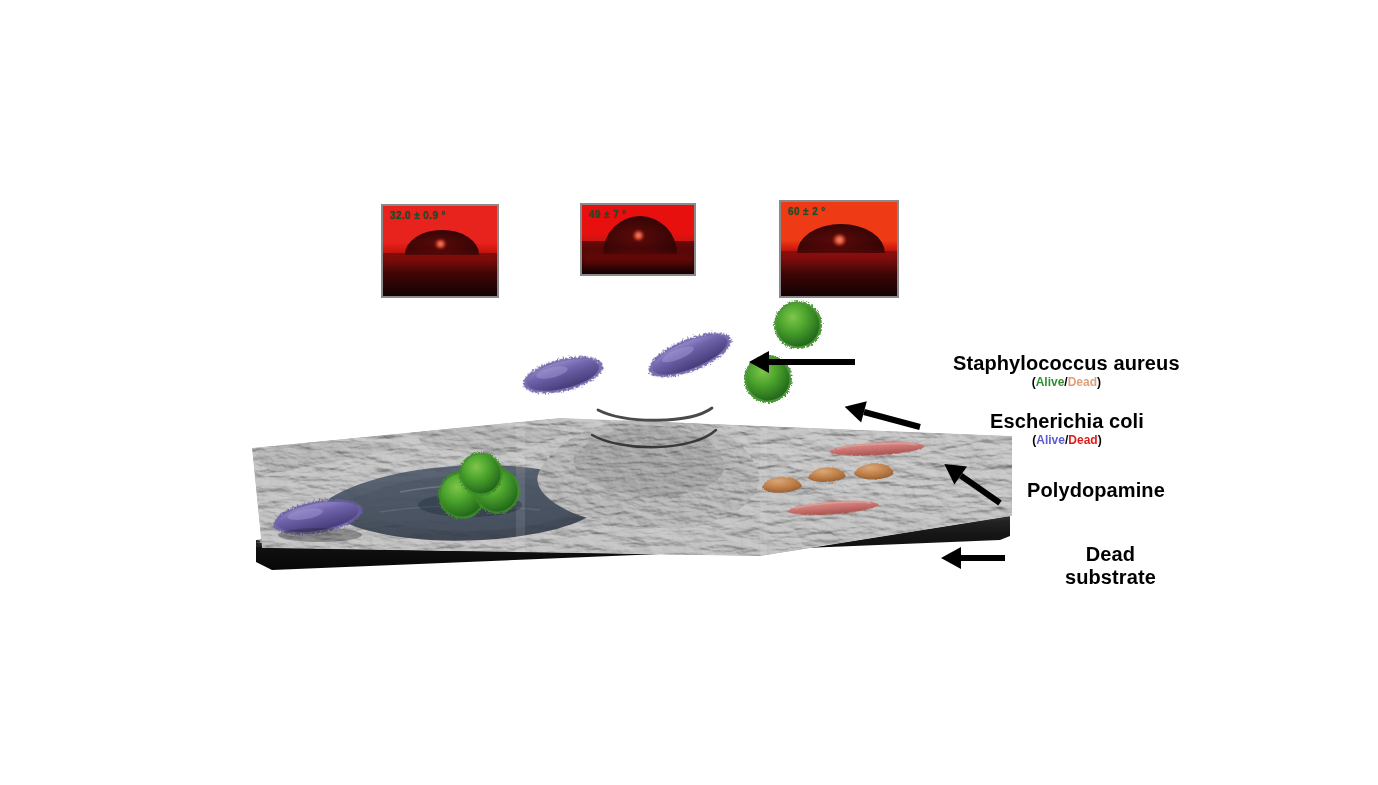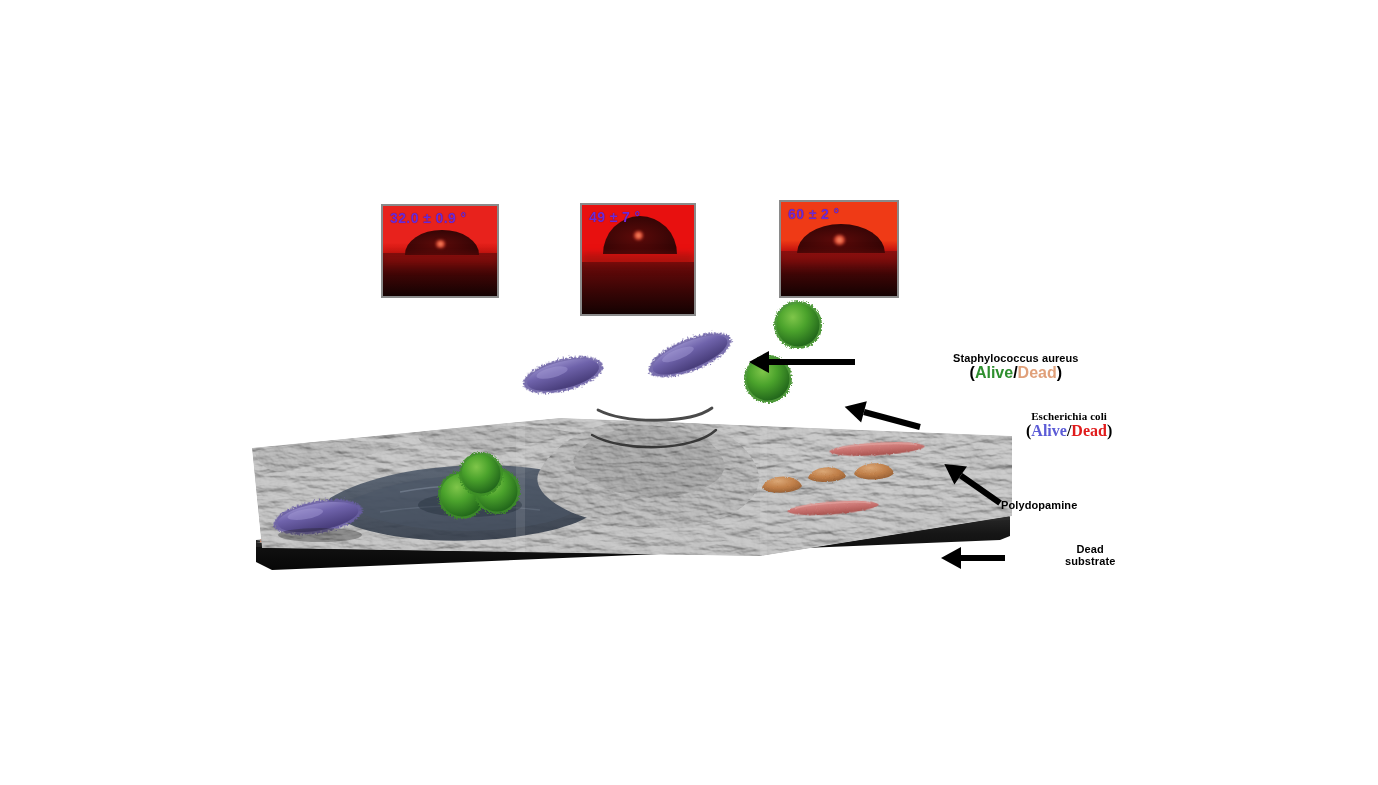--- a/index.html
+++ b/index.html
@@ -10,46 +10,46 @@
   #figure{position:absolute;left:0;top:0;width:1378px;height:785px;background:#fff;}
 
   
   .ca-panel{position:absolute;border:2px solid #8a8a8a;box-sizing:border-box;overflow:hidden;}
   .ca-img{position:absolute;inset:0;overflow:hidden;}
   .ca-sky{position:absolute;left:0;right:0;top:0;height:52%;}
   .ca-base{position:absolute;left:0;right:0;bottom:0;height:48%;}
   .ca-drop{position:absolute;border-radius:50% 50% 0 0 / 100% 100% 0 0;}
   .ca-spec{position:absolute;border-radius:50%;filter:blur(1.4px);}
   .ca-haze{position:absolute;left:0;right:0;}
-  .ca-text{position:absolute;left:7px;top:4px;font-weight:bold;font-size:14px;
-           color:#6d28d9;letter-spacing:.4px;white-space:nowrap;z-index:6;
+  .ca-text{position:absolute;left:7px;top:4px;font-weight:bold;font-size:10px;
+           color:#14532d;letter-spacing:.4px;white-space:nowrap;z-index:6;
            text-shadow:0 0 1px rgba(0,0,0,.4);}
 
   
   .lbl{position:absolute;font-weight:bold;color:#000;white-space:nowrap;}
-  .lbl-main{font-size:11px;letter-spacing:.1px;}
-  .lbl-sub{font-size:16px;text-align:center;}
+  .lbl-main{font-size:20px;letter-spacing:.1px;}
+  .lbl-sub{font-size:12px;text-align:center;}
 </style>
 </head>
 <body>
 
 <div id="figure">
 
   <div id="ca-container">
       <div class="ca-panel" style="left: 381px; top: 204px; width: 118px; height: 94px; border-color: rgb(138, 138, 138);">
         <div class="ca-img">
           <div class="ca-sky" style="background: linear-gradient(rgb(232, 34, 28) 0%, rgb(232, 34, 28) 78%, rgb(201, 21, 15) 100%);"></div>
           <div class="ca-base" style="background: linear-gradient(rgb(125, 13, 12) 0%, rgb(58, 5, 5) 55%, rgb(20, 2, 2) 100%);"></div>
           <div class="ca-drop" style="width: 73.16px; height: 24.44px; left: 22.42px; top: 24.44px; background: radial-gradient(at 45% 55%, rgb(92, 10, 9) 0%, rgb(61, 6, 6) 55%, rgb(36, 3, 3) 100%); z-index: 3;"></div>
           <div class="ca-spec" style="width: 8.7792px; height: 8.7792px; left: 53.1472px; top: 33.7272px; background: radial-gradient(circle, rgb(255, 155, 115) 0%, rgb(216, 64, 42) 65%, rgba(200, 40, 20, 0) 100%); z-index: 4;"></div>
           <div class="ca-haze" style="top: 44.18px; height: 18.8px; background: linear-gradient(rgba(230, 40, 25, 0) 0%, rgba(150, 15, 12, 0.55) 45%, rgba(60, 5, 5, 0.15) 100%); filter: blur(3px); z-index: 5;"></div>
         </div>
         <div class="ca-text">32.0 ± 0.9 °</div>
       </div>
-      <div class="ca-panel" style="left: 580px; top: 203px; width: 116px; height: 113px; border-color: rgb(138, 138, 138);">
+      <div class="ca-panel" style="left: 580px; top: 203px; width: 116px; height: 73px; border-color: rgb(138, 138, 138);">
         <div class="ca-img">
           <div class="ca-sky" style="background: linear-gradient(rgb(232, 16, 15) 0%, rgb(232, 16, 15) 78%, rgb(201, 21, 15) 100%);"></div>
           <div class="ca-base" style="background: linear-gradient(rgb(109, 10, 10) 0%, rgb(58, 5, 5) 55%, rgb(20, 2, 2) 100%);"></div>
           <div class="ca-drop" style="width: 74.24px; height: 38px; left: 20.88px; top: 11.4px; background: radial-gradient(at 45% 55%, rgb(92, 10, 9) 0%, rgb(61, 6, 6) 55%, rgb(36, 3, 3) 100%); z-index: 3;"></div>
           <div class="ca-spec" style="width: 8.9088px; height: 8.9088px; left: 52.0608px; top: 25.84px; background: radial-gradient(circle, rgb(255, 155, 115) 0%, rgb(216, 64, 42) 65%, rgba(200, 40, 20, 0) 100%); z-index: 4;"></div>
           <div class="ca-haze" style="top: 44.65px; height: 19px; background: linear-gradient(rgba(230, 40, 25, 0) 0%, rgba(150, 15, 12, 0.55) 45%, rgba(60, 5, 5, 0.15) 100%); filter: blur(3px); z-index: 5;"></div>
         </div>
         <div class="ca-text">49 ± 7 °</div>
       </div>
       <div class="ca-panel" style="left: 779px; top: 200px; width: 120px; height: 98px; border-color: rgb(138, 138, 138);">
@@ -293,25 +293,25 @@
           <polygon points="-44,-11 -64,0 -44,11" fill="#000"></polygon>
         </g>
       </g>
   </svg>
 
   <div id="label-container">
       <div class="lbl" style="left: 953px; top: 352px; text-align: center;">
         <div class="lbl-main">Staphylococcus aureus</div>
         <div class="lbl-sub"><span>(</span><span style="color: rgb(47, 143, 47);">Alive</span><span>/</span><span style="color: rgb(224, 160, 122);">Dead</span><span>)</span></div>
       </div>
-      <div class="lbl" style="left: 1026px; top: 410px; text-align: center; font-family: Liberation Serif, serif;">
+      <div class="lbl" style="left: 990px; top: 410px; text-align: center;">
         <div class="lbl-main">Escherichia coli</div>
         <div class="lbl-sub"><span>(</span><span style="color: rgb(91, 91, 214);">Alive</span><span>/</span><span style="color: rgb(224, 27, 27);">Dead</span><span>)</span></div>
       </div>
-      <div class="lbl" style="left: 1001px; top: 479px; text-align: right; margin-top: 20px;">
+      <div class="lbl" style="left: 1027px; top: 479px; text-align: right;">
         <div class="lbl-main">Polydopamine</div>
       </div>
       <div class="lbl" style="left: 1065px; top: 543px; text-align: center;">
         <div class="lbl-main">Dead</div>
         <div class="lbl-main">substrate</div>
       </div>
     </div>
 
 </div>
 

